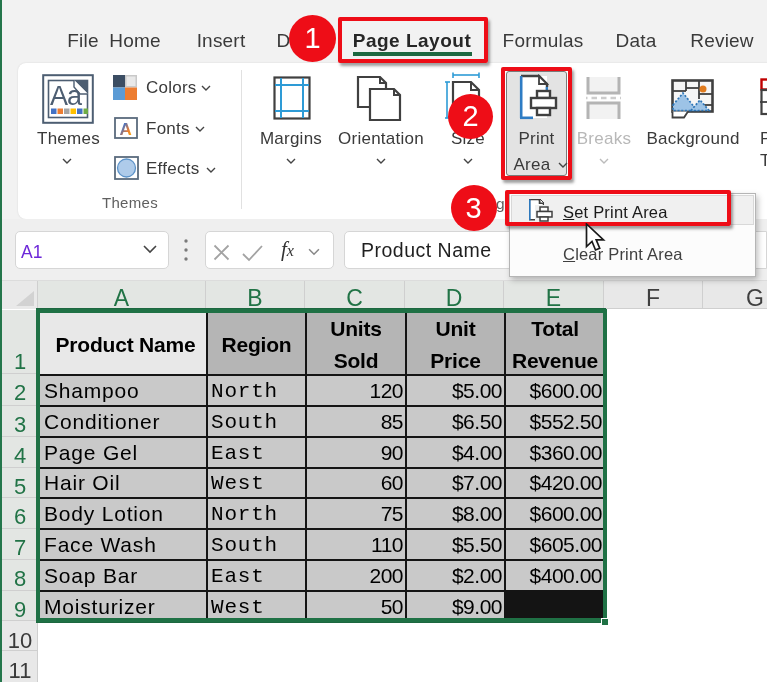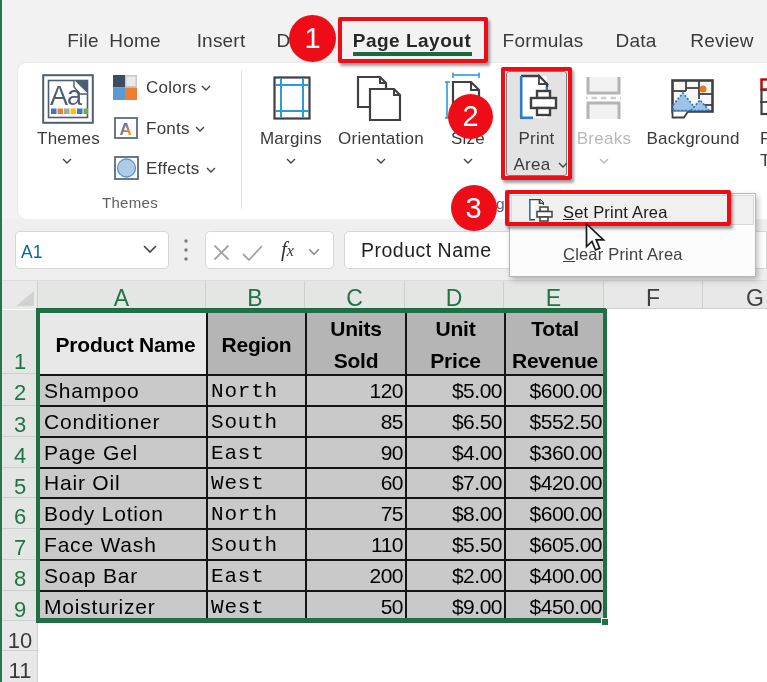--- a/index.html
+++ b/index.html
@@ -196,21 +196,21 @@
 <svg class="abs" style="left:760px; top:78px;" width="7" height="40" viewBox="0 0 7 40">
   <rect x="1.5" y="1.5" width="10" height="10" fill="#fff" stroke="#c00000" stroke-width="2.4"></rect>
   <rect x="1.5" y="12" width="10" height="24" fill="#fff" stroke="#404040" stroke-width="2.2"></rect>
   <line x1="0" y1="24" x2="7" y2="24" stroke="#404040" stroke-width="1.8"></line>
 </svg>
 <div class="btnlabel" style="left:760px; top:129px; width:20px; text-align:left;">Pr</div>
 <div class="btnlabel" style="left:760px; top:151px; width:20px; text-align:left;">Ti</div>
 
 <div class="fbar"></div>
 <div class="fbox" style="left:15px; width:154px;"></div>
-<div class="abs" style="left:21px; top:242px; font-size:17.5px; color:#0369a1;">A1</div>
+<div class="abs" style="left:21px; top:242px; font-size:17.5px; color:#6d28d9;">A1</div>
 <svg class="abs" style="left:143px; top:245px;" width="14" height="9" viewBox="0 0 14 9">
     <path d="M1 1 L7 7 L13 1" fill="none" stroke="#444" stroke-width="1.6"></path>
   </svg>
 <svg class="abs" style="left:183px; top:238px;" width="6" height="26" viewBox="0 0 6 26">
     <circle cx="3" cy="3" r="1.7" fill="#7a7a7a"></circle>
     <circle cx="3" cy="12" r="1.7" fill="#7a7a7a"></circle>
     <circle cx="3" cy="21" r="1.7" fill="#7a7a7a"></circle>
   </svg>
 <div class="fbox" style="left:205px; width:129px;"></div>
 <svg class="abs" style="left:212px; top:243px;" width="19" height="19" viewBox="0 0 19 19">
@@ -291,21 +291,20 @@
     <div class="c rc">$605.00</div>
   <div class="c lc">Soap Bar</div>
     <div class="c lc b">East</div>
     <div class="c rc">200</div>
     <div class="c rc">$2.00</div>
     <div class="c rc">$400.00</div>
   <div class="c lc">Moisturizer</div>
     <div class="c lc b">West</div>
     <div class="c rc">50</div>
     <div class="c rc">$9.00</div>
-    <div class="c rc">$450.00</div>
 </div>
 <div class="abs" style="left:601px; top:618px; width:8px; height:8px; background:#1f7145; border:1.5px solid #fff; z-index:7;"></div>
 
 <div class="abs" style="left:509px; top:193px; width:247px; height:84px; background:#fcfcfc; border:1px solid #b5b5b5; box-shadow:2px 3px 6px rgba(0,0,0,0.25); z-index:30;"></div>
 <div class="abs" style="left:511px; top:195px; width:243px; height:30px; background:#f0f0f0; border:1px solid #d8d8d8; z-index:31;"></div>
 <svg class="abs" style="left:528px; top:198px; z-index:32;" width="25" height="24" viewBox="0 0 25 24">
   <path d="M1 1 L12 1 L16 5 L16 7 L14.5 7 L14.5 6 L10.5 6 L10.5 2.5 L2.5 2.5 L2.5 21 L7 21 L7 22.5 L1 22.5 Z" fill="#404040"></path>
   <path d="M2.5 2.5 L10.5 2.5 L10.5 6 L14.5 6 L14.5 7 L7 7 L7 21 L2.5 21 Z" fill="#fff"></path>
   <path d="M12 1 L16 5 L12 5 Z" fill="#fff" stroke="#404040" stroke-width="1"></path>
   <line x1="1.8" y1="1.5" x2="1.8" y2="22" stroke="#2e7cc4" stroke-width="1.5"></line>

